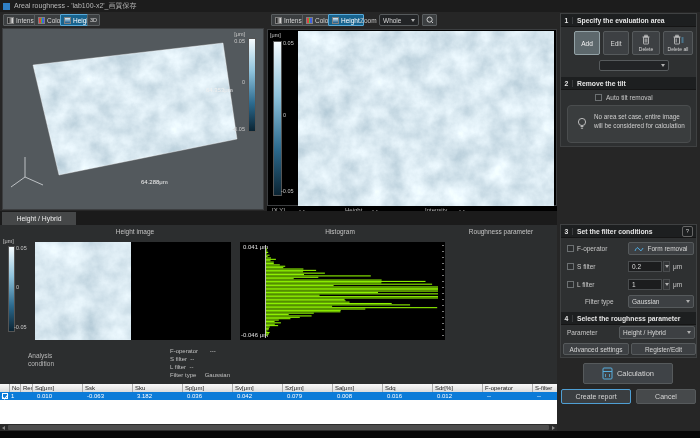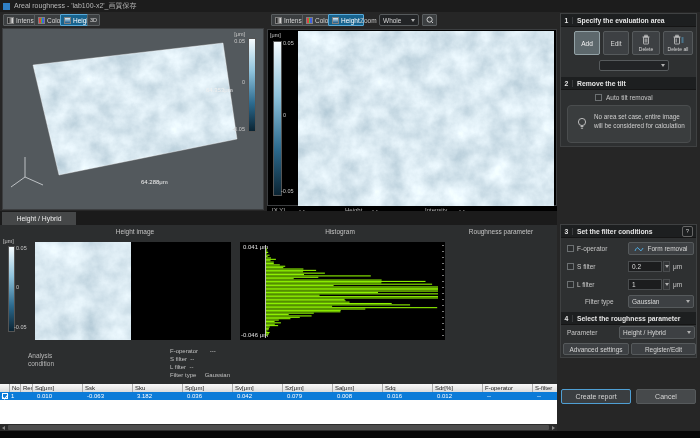--- a/index.html
+++ b/index.html
@@ -268,20 +268,29 @@
     </div>
     <div class="abs slab" style="left:6px;top:104px;">Parameter</div>
     <div class="abs dd" style="left:58px;top:101px;width:76px;height:13px;">
       <span>Height / Hybrid</span>
       <span class="caret"></span>
     </div>
     <div class="abs rbtn" style="left:2px;top:118px;width:66px;height:12px;">Advanced settings</div>
     <div class="abs rbtn" style="left:70px;top:118px;width:65px;height:12px;">Register/Edit</div>
   </div>
 
+  <div class="abs rbtn" style="left:583px;top:363px;width:90px;height:21px;font-size:7.5px;gap:4px;background:#3f4347;">
+    <svg width="11" height="13">
+      <rect x="1" y="1" width="9" height="11" rx="1" fill="none" stroke="#58aede" stroke-width="1"></rect>
+      <line x1="1" y1="4.5" x2="10" y2="4.5" stroke="#58aede" stroke-width="1"></line>
+      <line x1="3.5" y1="7" x2="3.5" y2="10" stroke="#58aede" stroke-width="0.8"></line>
+      <line x1="7.5" y1="7" x2="7.5" y2="10" stroke="#58aede" stroke-width="0.8"></line>
+    </svg>
+    <span>Calculation</span>
+  </div>
 
   <div class="abs rbtn" style="left:561px;top:389px;width:70px;height:15px;font-size:7px;background:#3a3e41;border:1px solid #4f9fd4;">Create report</div>
   <div class="abs rbtn" style="left:636px;top:389px;width:60px;height:15px;font-size:7px;background:#46494b;">Cancel</div>
 
   <div class="abs tabstrip">
     <div class="tab">Height / Hybrid</div>
   </div>
 
   <div class="abs bbody">
     <div class="abs bhead" style="left:60px;top:3px;width:150px;">Height image</div>

